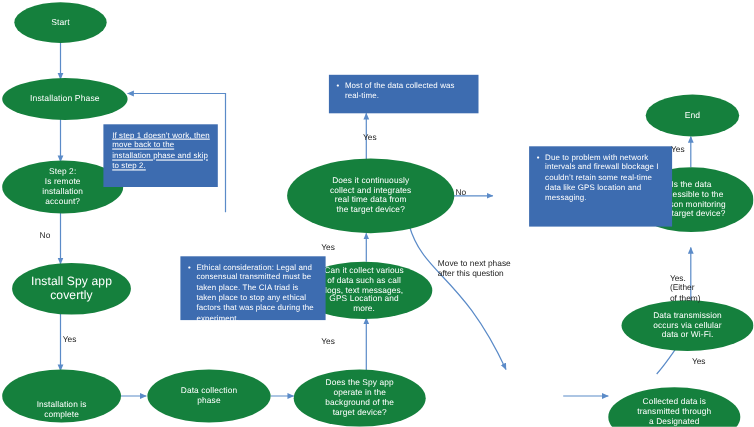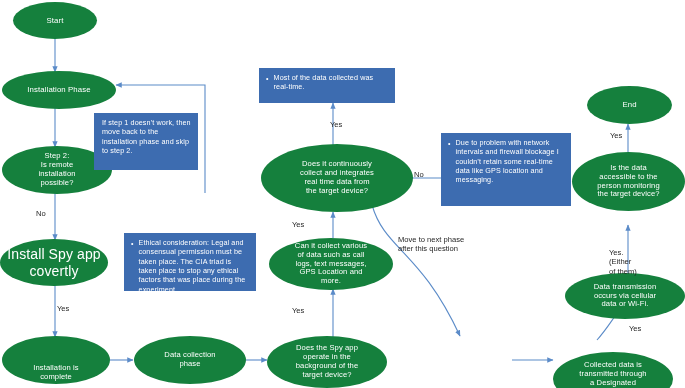--- a/index.html
+++ b/index.html
@@ -30,22 +30,22 @@
   .node .txt{display:block;width:100%;}
 
   .note{
     position:absolute;
     background:#3D6CB0;
     color:#ffffff;
     box-sizing:border-box;
     line-height:1.3;
     letter-spacing:0.1px;
   }
-  .note.plain{padding:5px 7px 15px 8px;}
-  .note.bulleted{padding:5px 8px 5px 7px;display:flex;gap:5px;}
+  .note.plain{padding:5px 7px 15px 8px;text-decoration:underline;}
+  .note.bulleted{padding:5px 8px 5px 7px;display:flex;gap:5px;margin-left:40px;}
   .note .bullet{flex:0 0 auto;line-height:1.3;font-size:7px;padding-top:1px;}
   .note .body{flex:1 1 auto;}
 
   .elabel{
     position:absolute;
     color:#262626;
     font-size:7.6px;
     line-height:1.25;
     white-space:pre-line;
   }
@@ -86,24 +86,24 @@
   </div>
 
   <div class="node" style="left:2px;top:71px;width:114px;height:38px;font-size:7.8px;">
     <span class="txt">Installation Phase</span>
   </div>
 
   <div class="node" style="left:2px;top:146px;width:110px;height:48px;font-size:7.6px;white-space:pre-line;">
     <span class="txt">Step 2:
 Is remote
 installation
-possible?</span>
+account?</span>
   </div>
 
-  <div class="node" style="left:0;top:239px;width:108px;height:47px;font-size:14px;white-space:pre-line;text-align:center;">
+  <div class="node" style="left:11px;top:239px;width:108px;height:47px;font-size:11px;white-space:pre-line;text-align:center;">
     <span class="txt">Install Spy app
 covertly</span>
   </div>
 
   <div class="node" style="left:2px;top:336px;width:108px;height:48px;font-size:7.6px;white-space:pre-line;align-items:flex-end;">
     <span class="txt">Installation is
 complete</span>
   </div>
 
   <div class="node" style="left:134px;top:336px;width:112px;height:48px;font-size:7.6px;white-space:pre-line;">
@@ -157,21 +157,21 @@
   <div class="node" style="left:587px;top:86px;width:85px;height:38px;font-size:7.8px;">
     <span class="txt">End</span>
   </div>
 
   <div class="note plain" style="left:94px;top:113px;width:104px;height:57px;font-size:7.2px;">
     <span class="body">If step 1 doesn’t work, then move back to the installation phase and skip to step 2.</span>
   </div>
 
   <div class="note bulleted" style="left:124px;top:233px;width:132px;height:58px;font-size:7.2px;">
     <span class="bullet">•</span>
-    <span class="body">Ethical consideration: Legal and consensual permission must be taken place. The CIA triad is taken place to stop any ethical factors that was place during the experiment.</span>
+    <span class="body">Ethical consideration: Legal and consensual transmitted must be taken place. The CIA triad is taken place to stop any ethical factors that was place during the experiment.</span>
   </div>
 
   <div class="note bulleted" style="left:259px;top:68px;width:136px;height:35px;font-size:7.2px;">
     <span class="bullet">•</span>
     <span class="body">Most of the data collected was real-time.</span>
   </div>
 
   <div class="note bulleted" style="left:441px;top:133px;width:130px;height:73px;font-size:7.2px;">
     <span class="bullet">•</span>
     <span class="body">Due to problem with network intervals and firewall blockage I couldn’t retain some real-time data like GPS location and messaging.</span>

